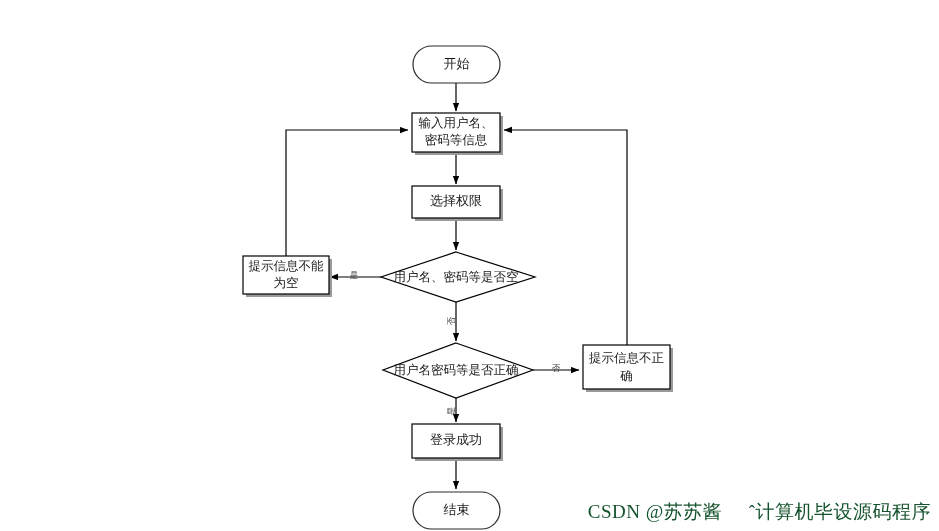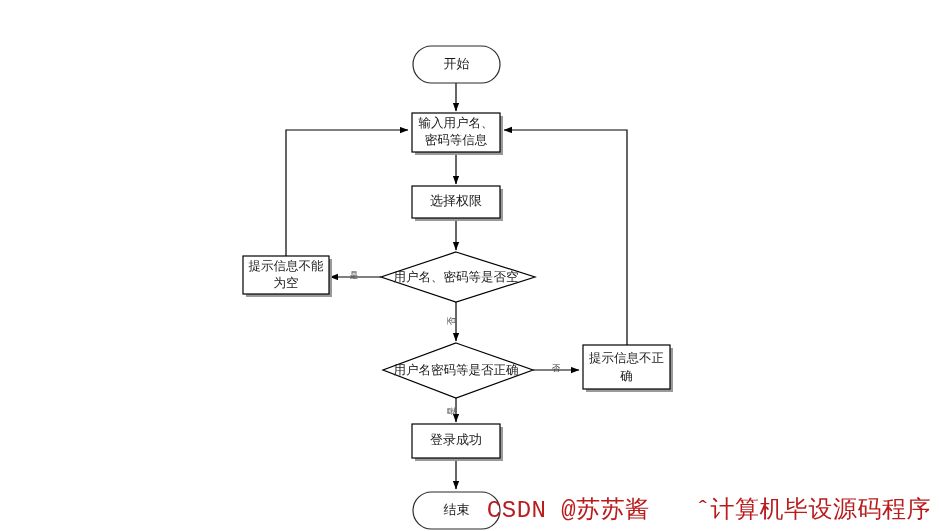--- a/index.html
+++ b/index.html
@@ -67,23 +67,23 @@
   }
   .conn {
     stroke: #000000;
     stroke-width: 1.2;
     fill: none;
   }
   .watermark {
     position: absolute;
     right: 8px;
     bottom: 6px;
-    color: #b91c1c;
-    font-family: Liberation Mono, monospace;
-    font-size: 24px;
+    color: #14532d;
+    font-family: Liberation Serif, serif;
+    font-size: 19px;
     letter-spacing: 0.5px;
     white-space: nowrap;
     user-select: none;
   }
   .watermark .wm-sep { display: inline-block; width: 16px; }
 </style>
 </head>
 <body>
 
 <div id="canvas">

